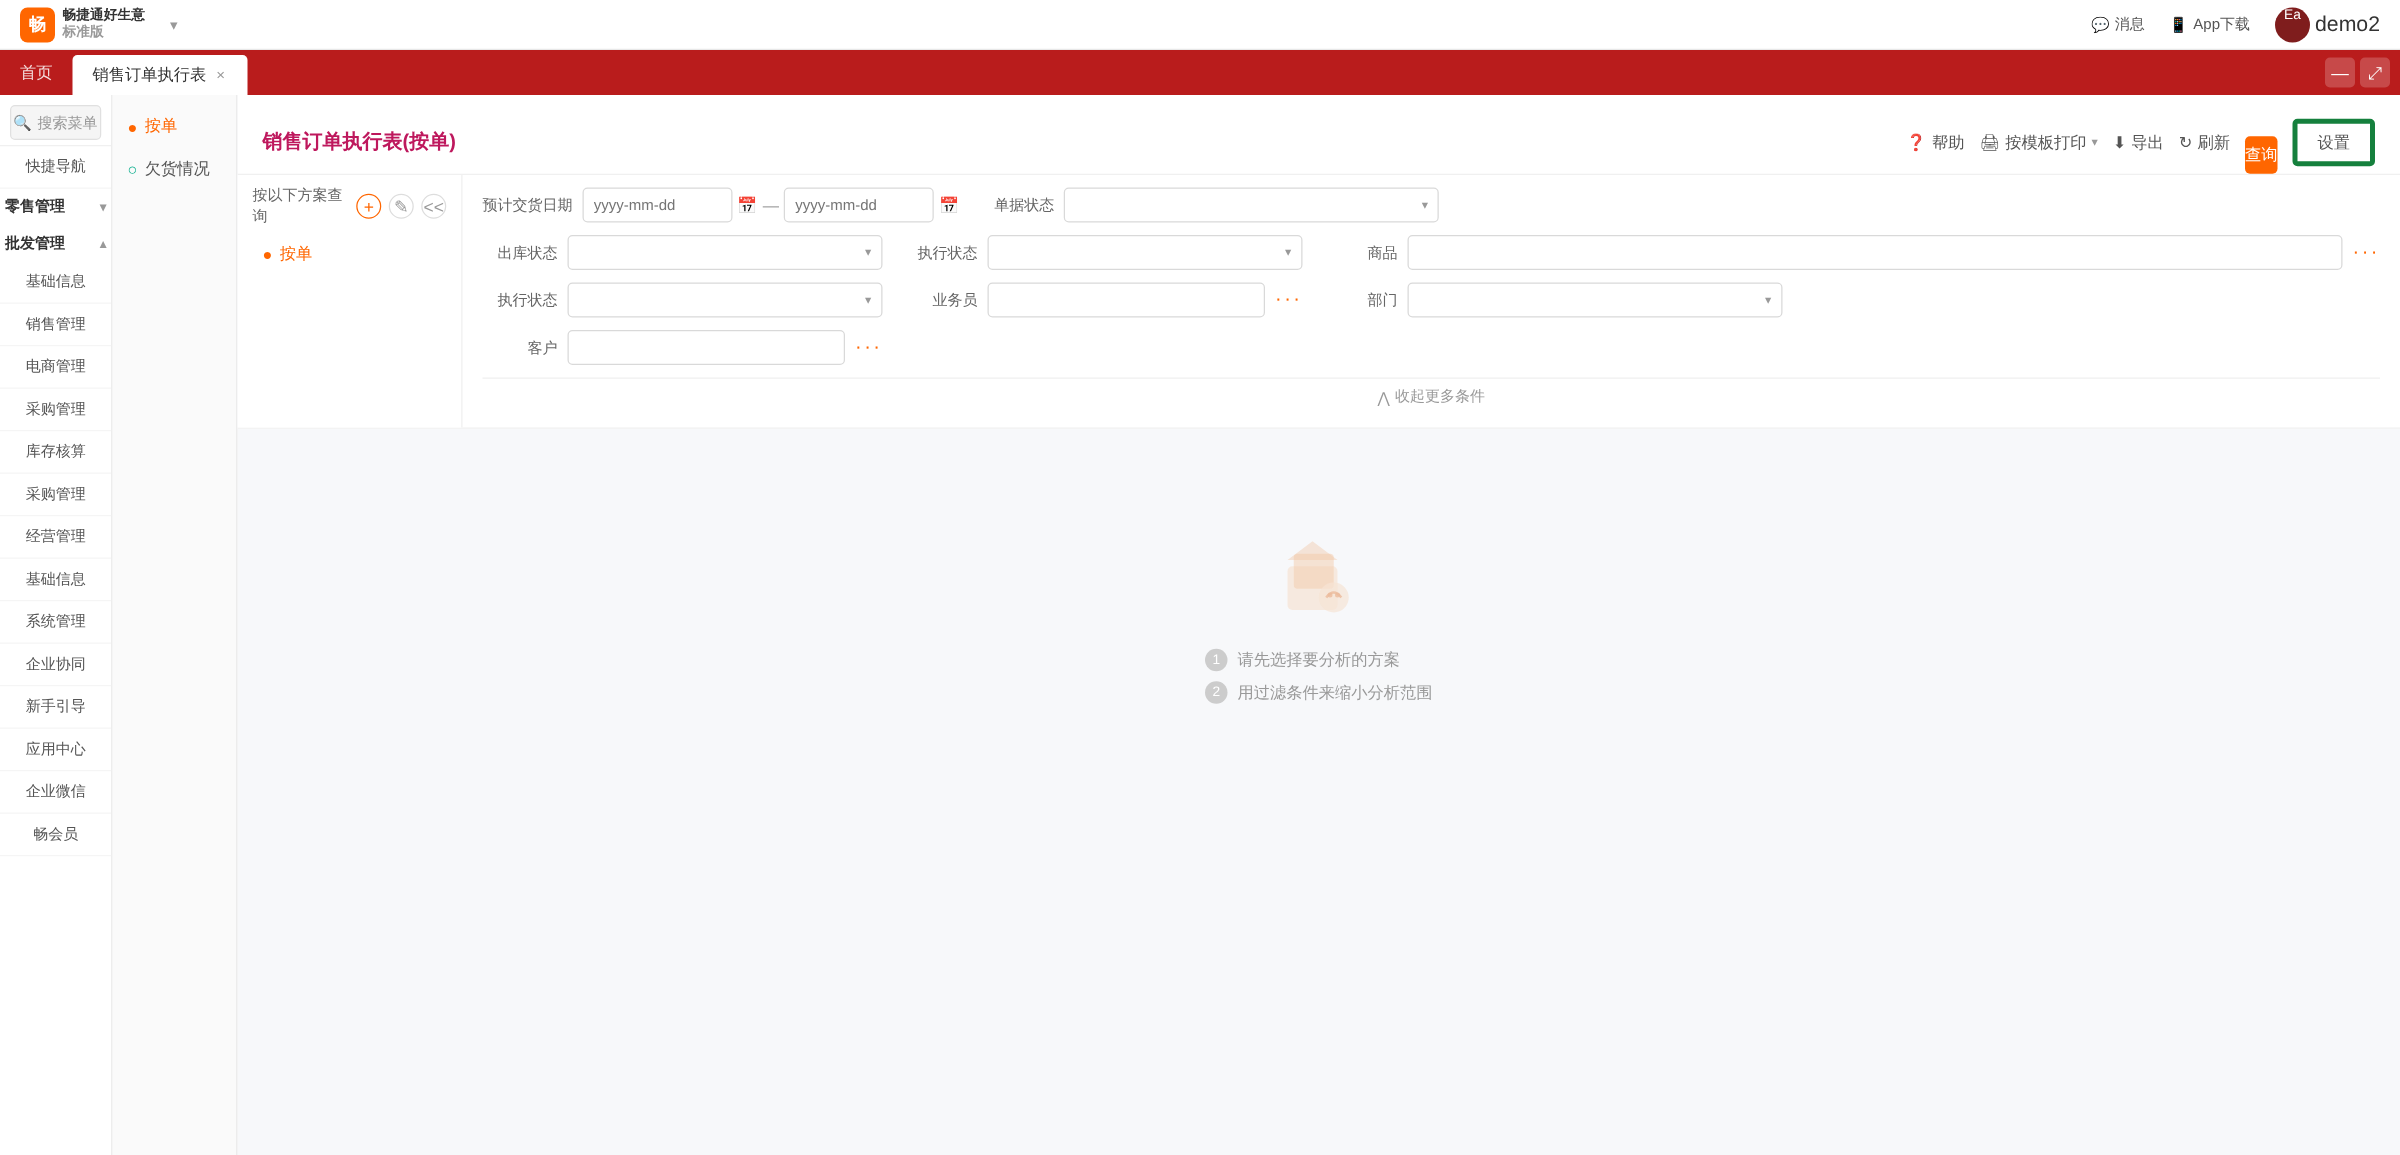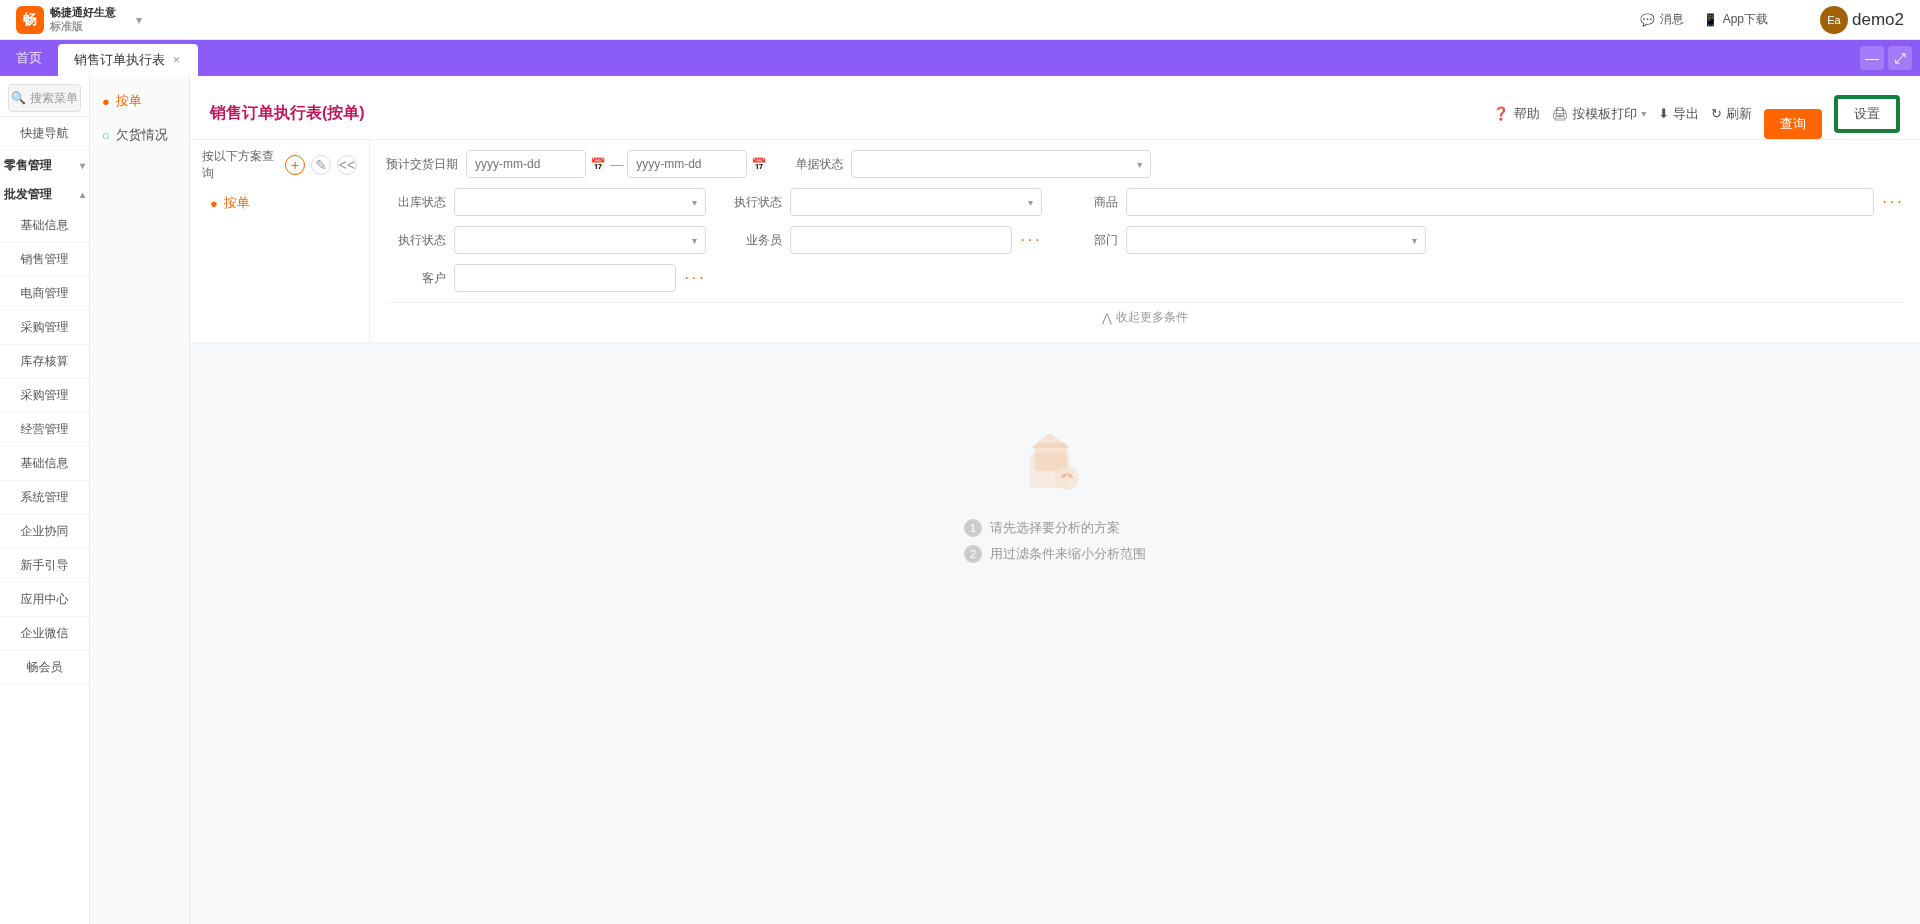--- a/index.html
+++ b/index.html
@@ -40,30 +40,30 @@
     .top-bar-actions {
       display: flex; align-items: center; gap: 20px; margin-left: auto;
     }
     .top-bar-action {
       display: flex; align-items: center; gap: 4px;
       font-size: 12px; color: #555; cursor: pointer;
     }
     .avatar {
       width: 28px; height: 28px;
       border-radius: 50%;
-      background: #a16207;
+      background: #7f1d1d;
       overflow: hidden;
-      display: flex; align-items: center; justify-content: center;
-      font-size: 11px; color: #fff; margin-left: 32px;
+      display: flex; justify-content: center;
+      font-size: 11px; color: #fff;
     }
 
     
     .tab-bar {
       height: 36px;
-      background: #8b5cf6;
+      background: #b91c1c;
       display: flex;
       align-items: center;
       padding: 0 0 0 0;
       position: fixed;
       top: 40px; left: 0; right: 0;
       z-index: 99;
     }
     .tab-item {
       height: 36px;
       display: flex; align-items: center;
@@ -189,21 +189,21 @@
     }
     .header-btn {
       display: flex; align-items: center; gap: 4px;
       font-size: 13px; color: #555; cursor: pointer;
     }
     .btn-primary {
       background: #ff6600;
       color: #fff;
       border: none;
       border-radius: 4px;
-      padding: 6px 16px;
+      padding: 6px 0;
       font-size: 13px;
       cursor: pointer;
       margin-top: 21px;
     }
     .btn-default {
       background: #fff;
       color: #555;
       border: 4px solid #15803d;
       border-radius: 4px;
       padding: 6px 16px;

